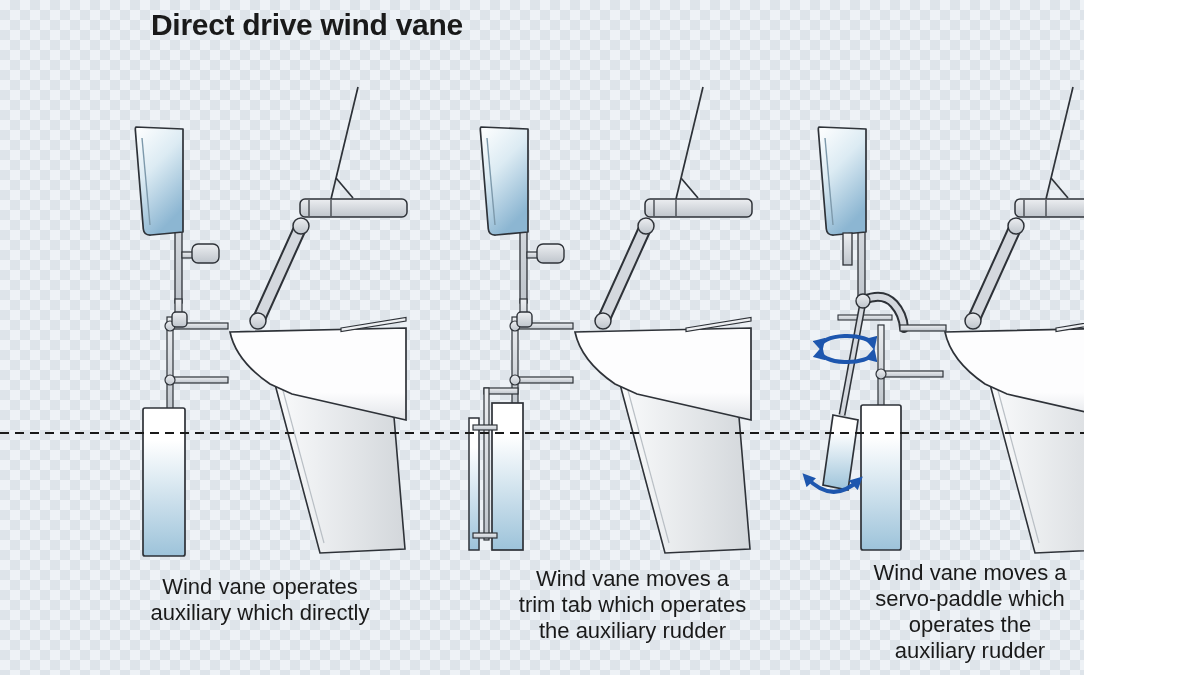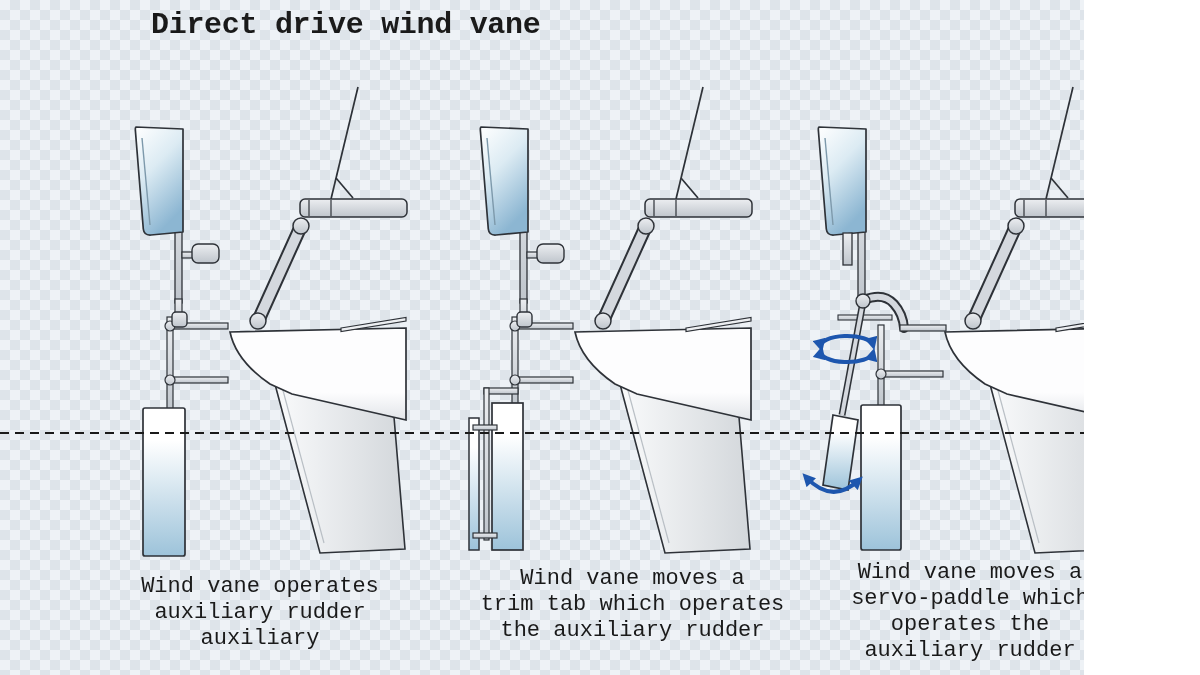--- a/index.html
+++ b/index.html
@@ -3,21 +3,21 @@
 <meta charset="utf-8">
 <style>
   :root{
     --checker_light:#eef2f6; --checker_dark:#dee4ea;
     --outline:#2e3238; --metal:#d4d8de; --vane_blue:#8cb6d2;
     --rudder_blue:#9dc3da; --arrow_blue:#1d56ae; --text:#1a1a1a;
   }
   html,body{margin:0;padding:0;}
   .stage{
     position:relative;width:1084px;height:675px;overflow:hidden;
-    font-family:Liberation Mono, monospace;color:var(--text);
+    font-family:Liberation Sans, sans-serif;color:var(--text);
     background-color:var(--checker_light);
     background-image:
       linear-gradient(45deg,var(--checker_dark) 25%,transparent 25%,transparent 75%,var(--checker_dark) 75%),
       linear-gradient(45deg,var(--checker_dark) 25%,transparent 25%,transparent 75%,var(--checker_dark) 75%);
     background-size:20px 20px;
     background-position:0 0,10px 10px;
   }
   .title{
     position:absolute;left:151px;top:8px;margin:0;
     font-size:30px;font-weight:bold;letter-spacing:-0.3px;color:var(--text);
@@ -174,21 +174,21 @@
         <path d="M31,262 A26,10 0 0 1 83,260" class="arrow" stroke-width="4" marker-start="url(#ab)" marker-end="url(#ab)"></path>
         <path d="M83,268 A26,10 0 0 1 31,266" class="arrow" stroke-width="4" marker-start="url(#ab)" marker-end="url(#ab)"></path>
       </g>
       <path d="M16,392 Q42,420 69,395" class="arrow" stroke-width="4" marker-start="url(#ab)" marker-end="url(#ab)"></path>
     </g>
 
     <line x1="0" y1="433" x2="1200" y2="433" stroke="#1a1a1a" stroke-width="2" stroke-dasharray="9 6"></line>
   </svg>
 
   <div class="caption cap1">Wind vane operates
-auxiliary rudder auxiliary</div>
+auxiliary which directly</div>
   <div class="caption cap2">Wind vane moves a
 trim tab which operates
 the auxiliary rudder</div>
   <div class="caption cap3">Wind vane moves a
 servo-paddle which
 operates the
 auxiliary rudder</div>
 
 </div>
 

